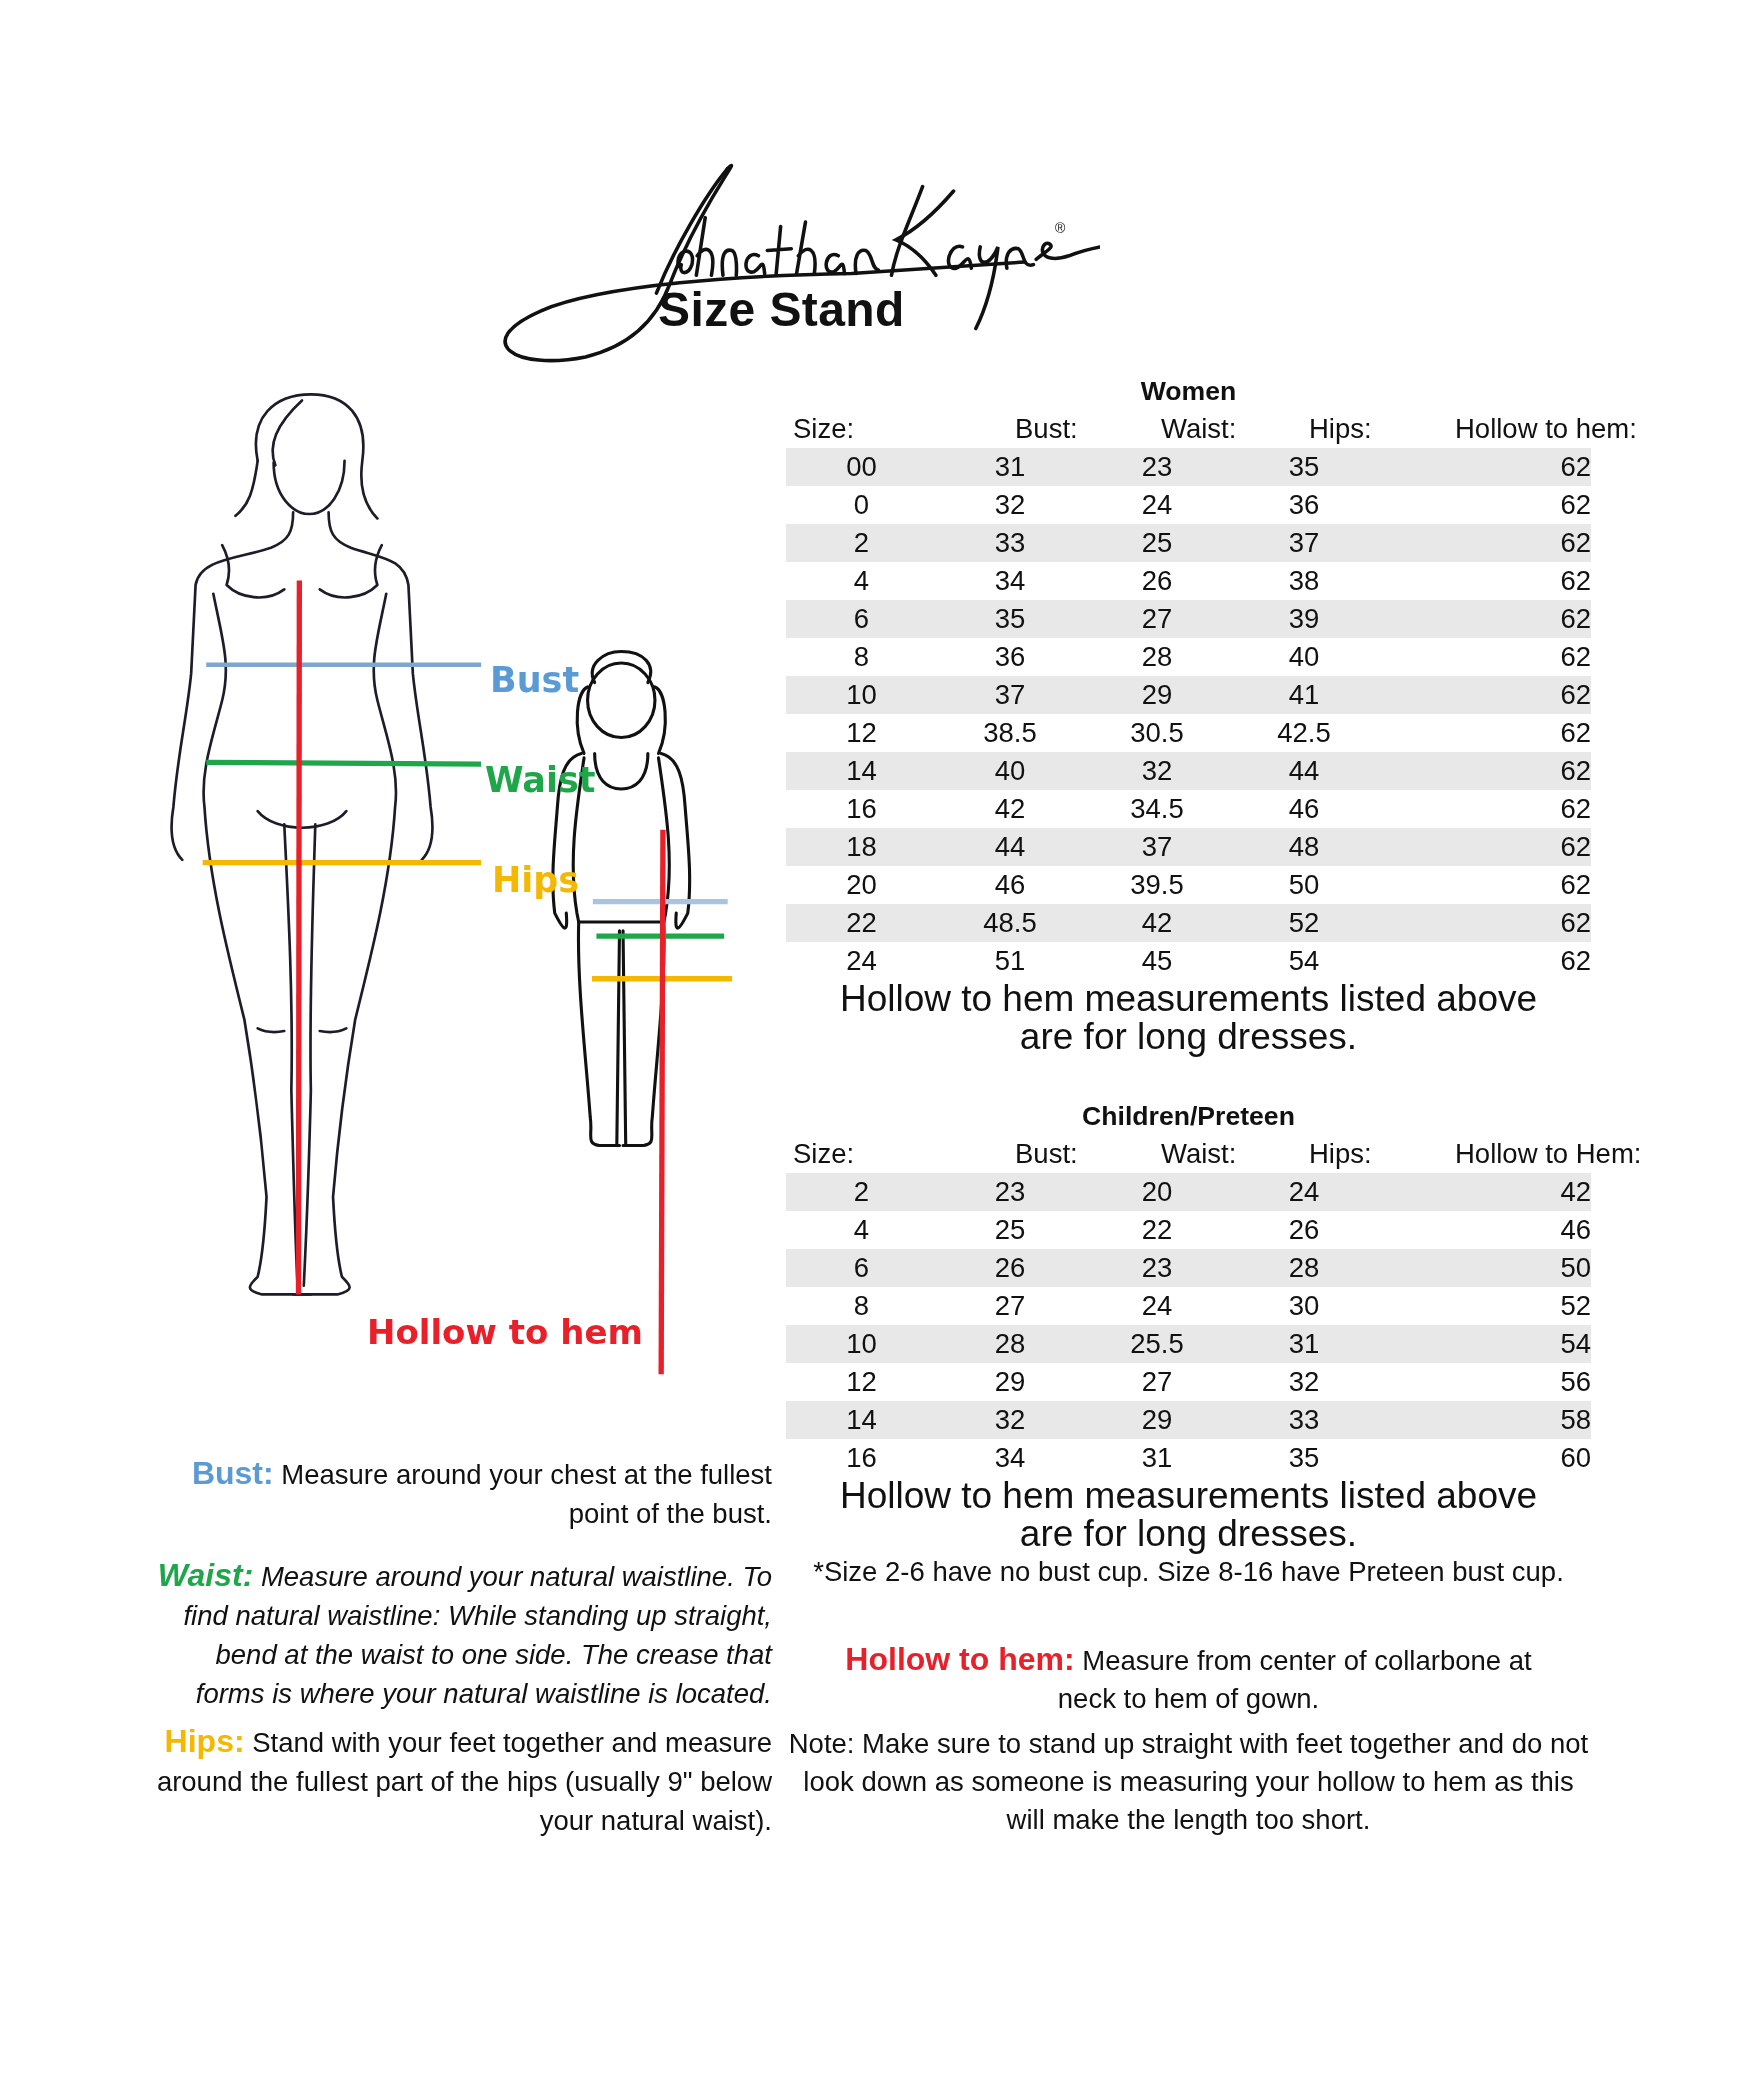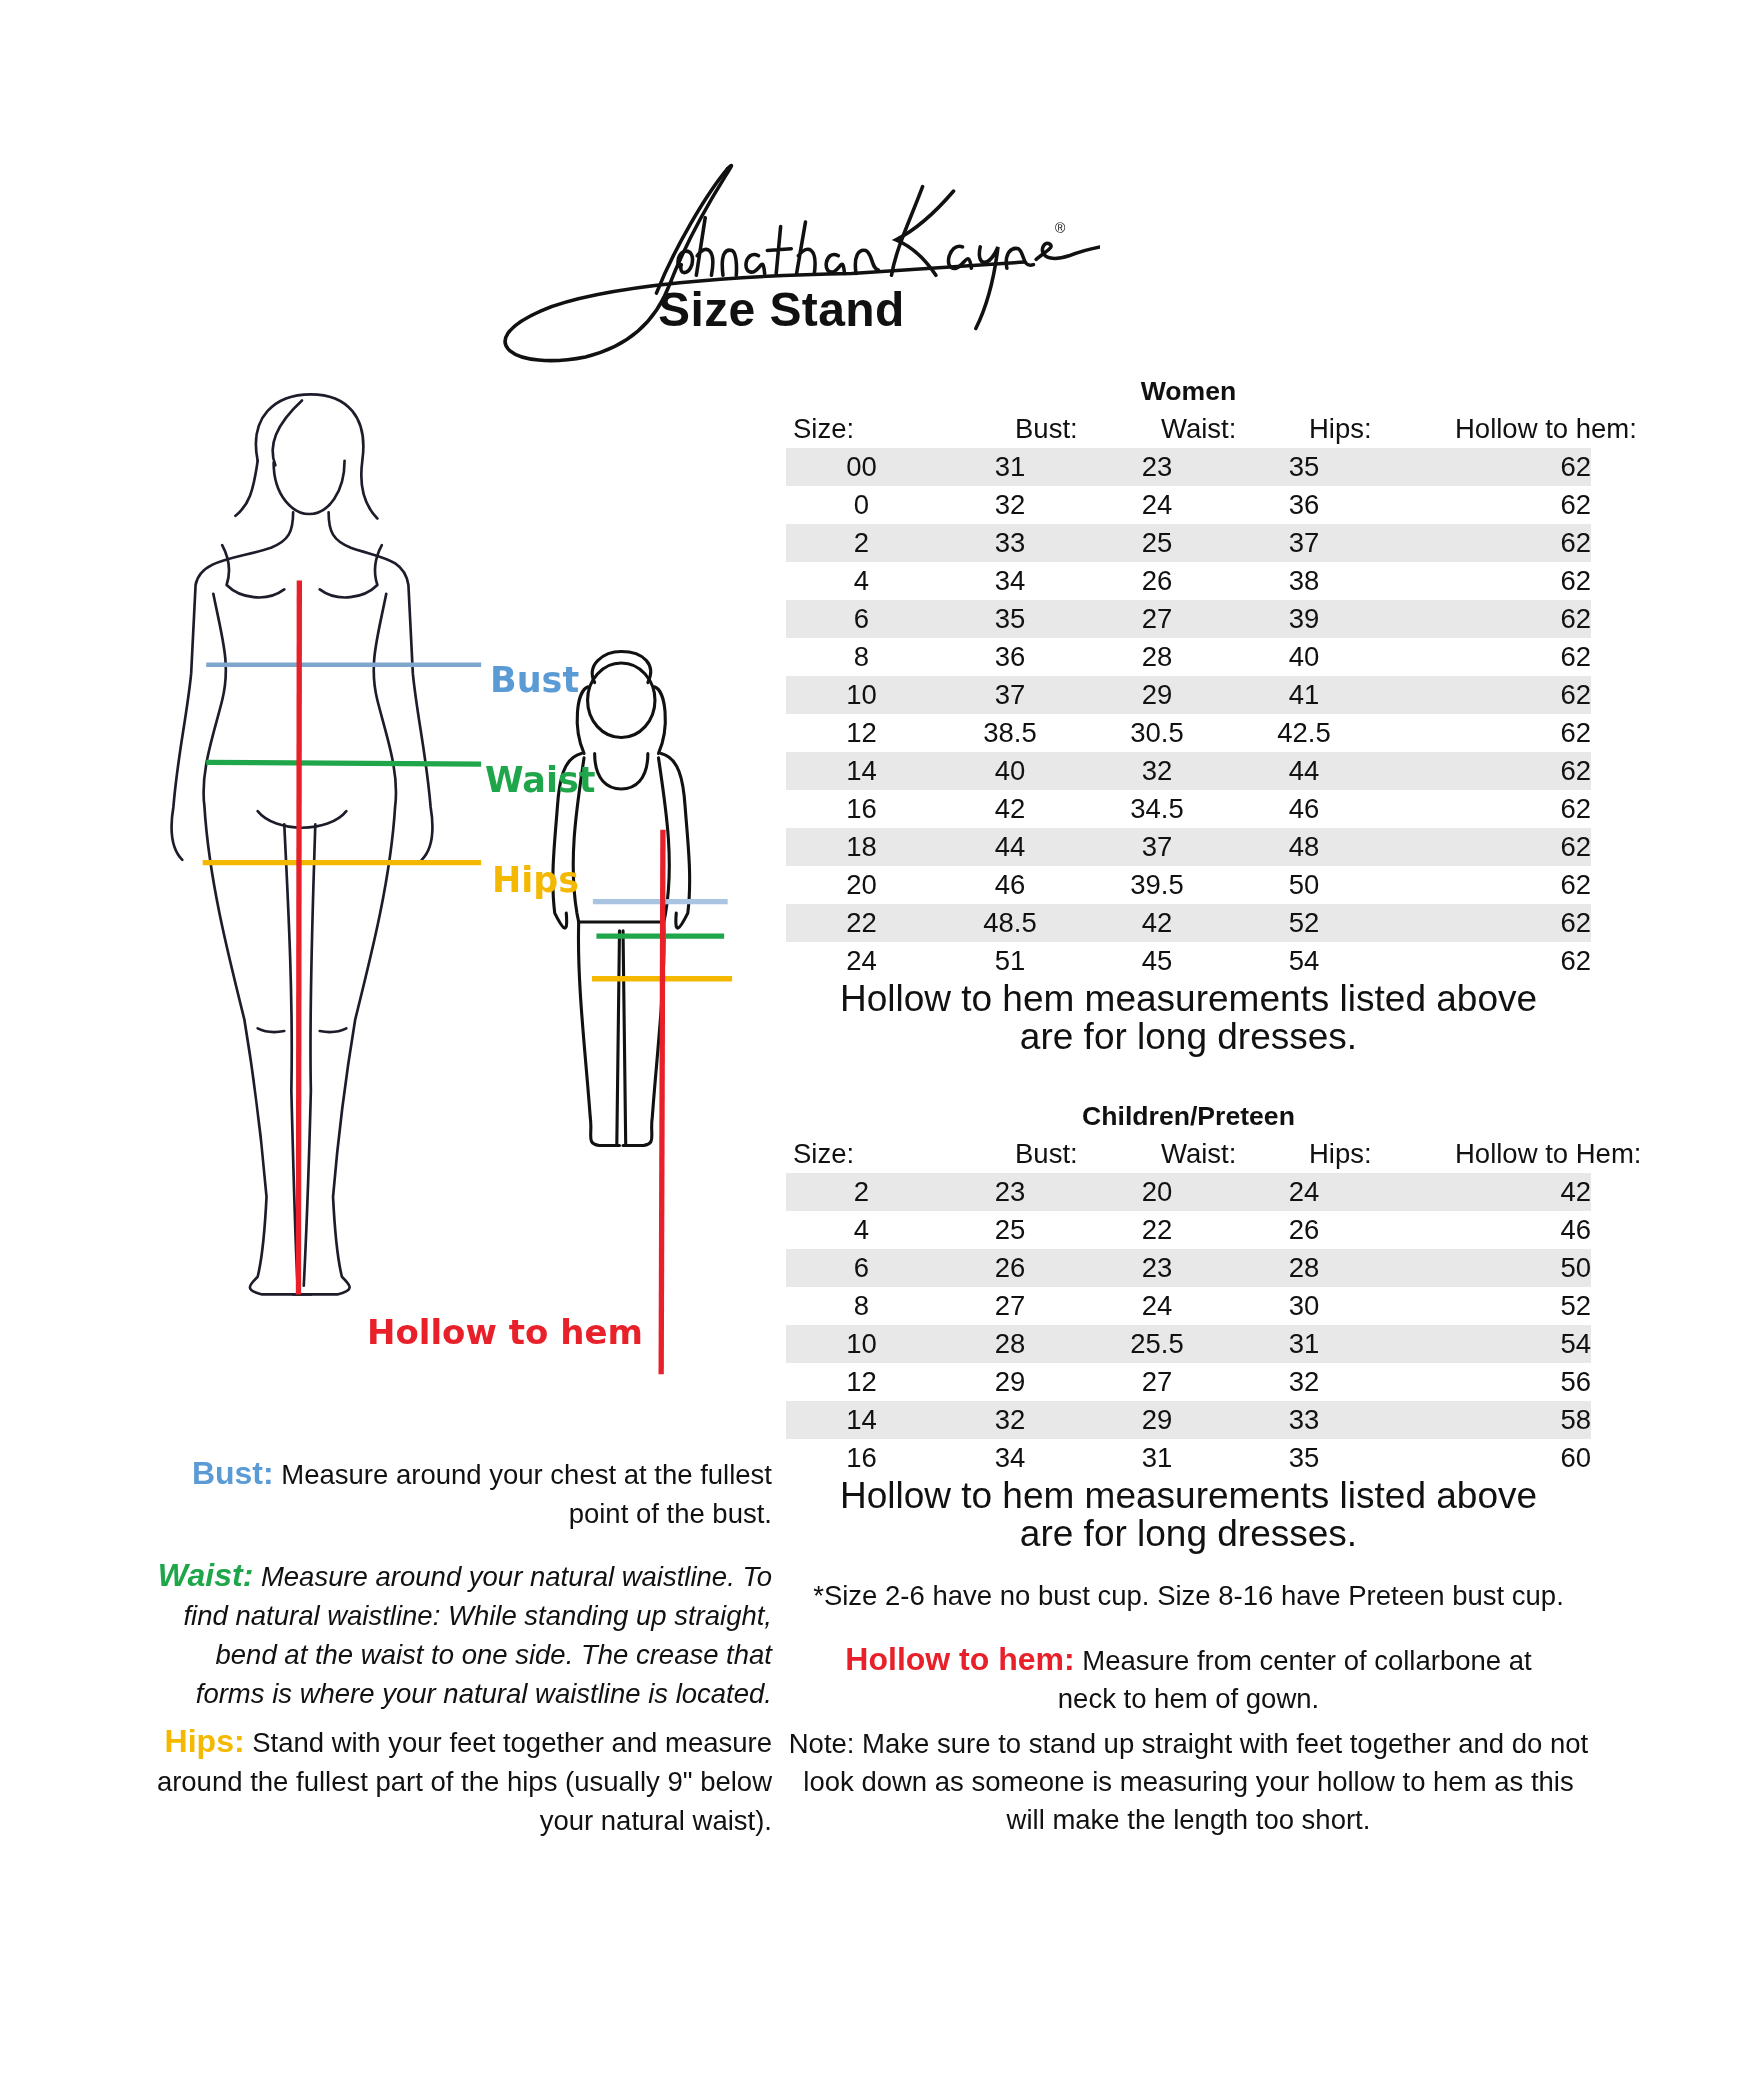--- a/index.html
+++ b/index.html
@@ -28,21 +28,21 @@
     .c-bust { width: 146px; }
     .c-waist { width: 148px; }
     .c-hips { width: 146px; }
     .c-hem { width: 214px; text-align: right; }
     .h-size { width: 151px; padding-left: 7px; text-align: left; }
     .h-bust { width: 146px; padding-left: 78px; text-align: left; white-space: nowrap; }
     .h-waist { width: 148px; padding-left: 78px; text-align: left; white-space: nowrap; }
     .h-hips { width: 146px; padding-left: 78px; text-align: left; white-space: nowrap; }
     .h-hem { width: 214px; padding-left: 78px; text-align: right; white-space: nowrap; }
     .table-note { text-align: center; font-size: 37px; line-height: 38px; padding: 0 35px; }
-    .table-footnote { text-align: center; font-size: 27.5px; line-height: 38px; white-space: nowrap; margin-top: 24px; }
+    .table-footnote { text-align: center; font-size: 27.5px; line-height: 38px; white-space: nowrap; }
 
     
     .definitions-left { position: absolute; left: 151px; top: 1454px; width: 621px; text-align: right; font-size: 27.5px; line-height: 39px; }
     .def-block { margin-bottom: 23px; }
     .def-term { font-weight: bold; font-size: 32px; }
     .definitions-right { position: absolute; left: 786px; top: 1640px; width: 805px; text-align: center; font-size: 27.5px; line-height: 38px; }
     .note { margin-top: 7px; }
   </style>
 </head>
 <body>

